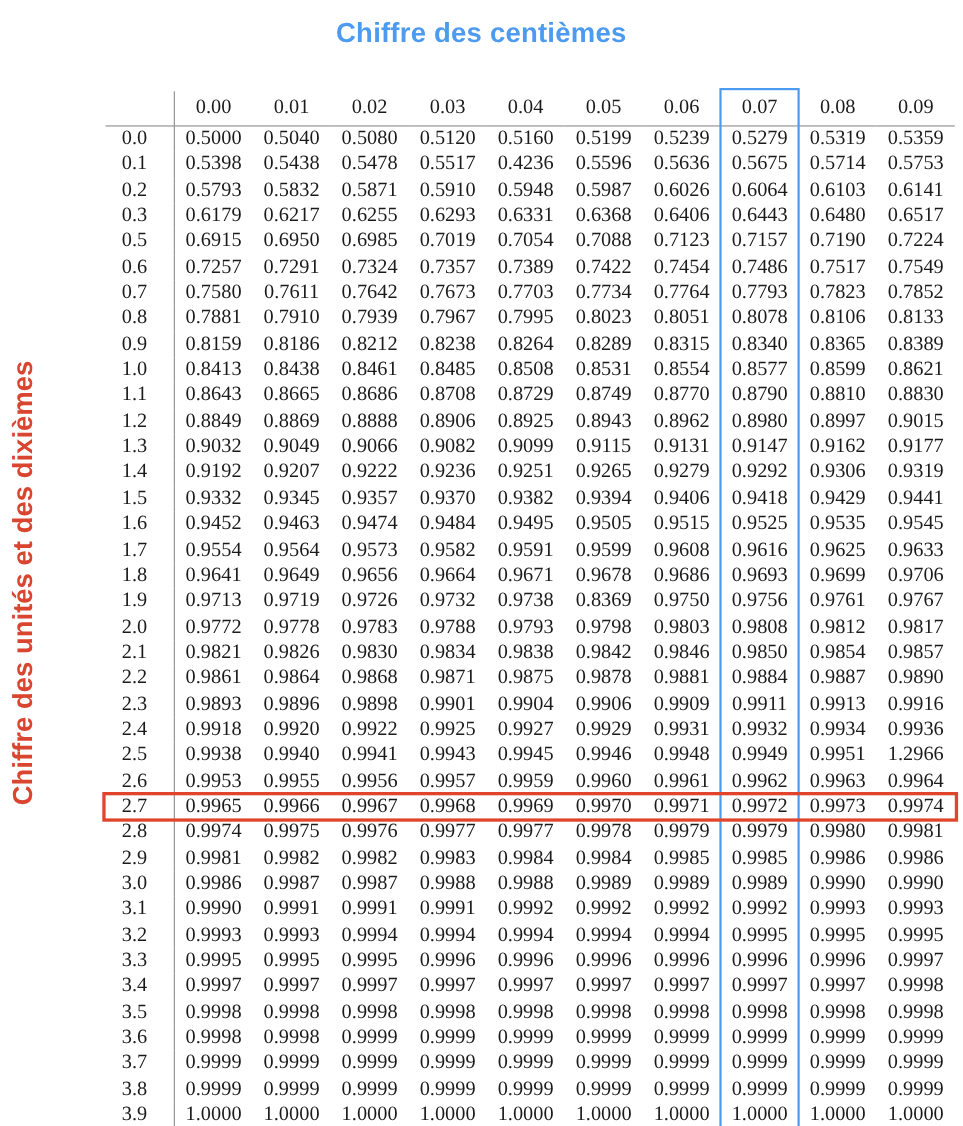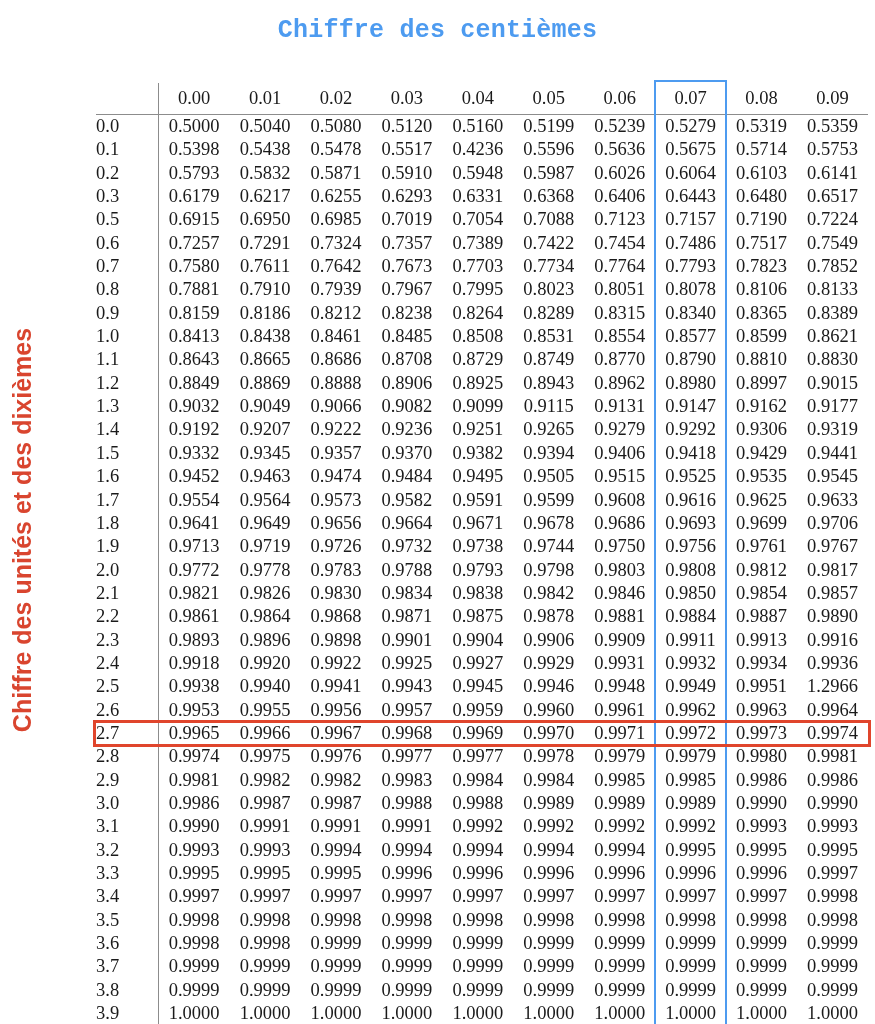--- a/index.html
+++ b/index.html
@@ -15,21 +15,21 @@
     font-family: "Liberation Serif", "DejaVu Serif", serif;
   }
 
   
   #top-title {
     position: absolute;
     top: 16px;
     left: 0;
     width: 875px;
     text-align: center;
-    font-family: Liberation Mono, monospace;
+    font-family: Liberation Sans, sans-serif;
     font-size: 25px;
     font-weight: 700;
     color: #4d9bf0;
     letter-spacing: 0.2px;
     white-space: nowrap;
   }
 
   
   #side-title-wrap {
     position: absolute;
@@ -74,21 +74,21 @@
     vertical-align: middle;
     height: 23.35px;
     line-height: 23.35px;
     font-weight: normal;
     white-space: nowrap;
   }
 
   
   table.ztable .stub {
     width: 54px;
-    text-align: left;
+    text-align: center;
     padding-right: 9px;
     border-right: 1.6px solid #8c8c8c;
     margin-top: 24px;
   }
   table.ztable thead .stub {
     border-right: 1.6px solid #8c8c8c;
   }
 
   
   table.ztable .dcol {
@@ -384,21 +384,21 @@
           <td class="dcol">0.9699</td>
           <td class="dcol">0.9706</td>
         </tr>
         <tr>
           <td class="stub">1.9</td>
           <td class="dcol">0.9713</td>
           <td class="dcol">0.9719</td>
           <td class="dcol">0.9726</td>
           <td class="dcol">0.9732</td>
           <td class="dcol">0.9738</td>
-          <td class="dcol">0.9744</td>
+          <td class="dcol">0.8369</td>
           <td class="dcol">0.9750</td>
           <td class="dcol">0.9756</td>
           <td class="dcol">0.9761</td>
           <td class="dcol">0.9767</td>
         </tr>
         <tr>
           <td class="stub">2.0</td>
           <td class="dcol">0.9772</td>
           <td class="dcol">0.9778</td>
           <td class="dcol">0.9783</td>

